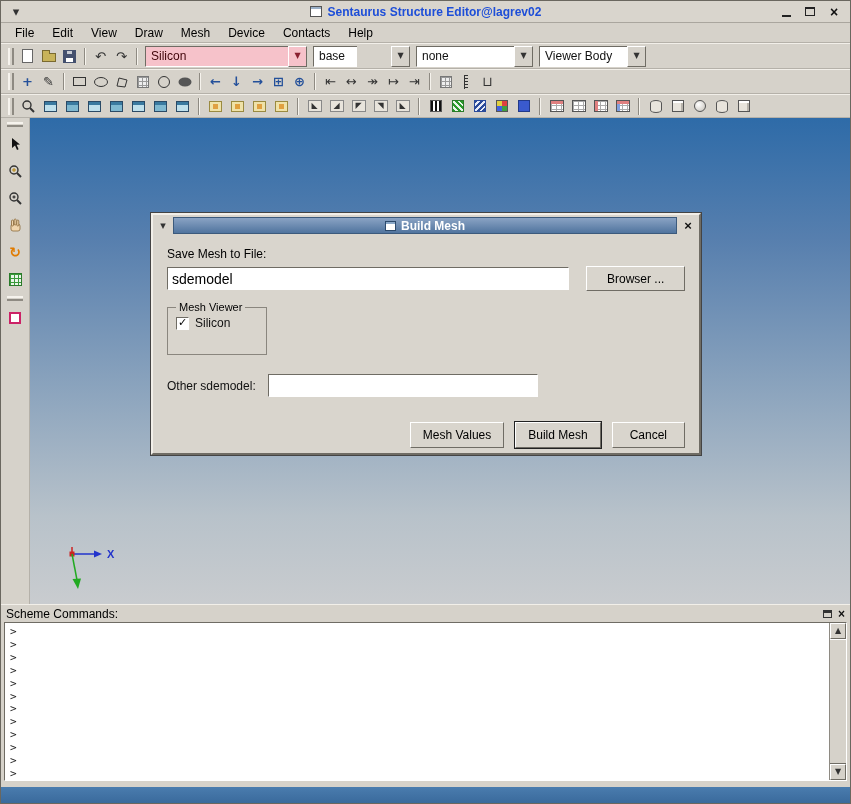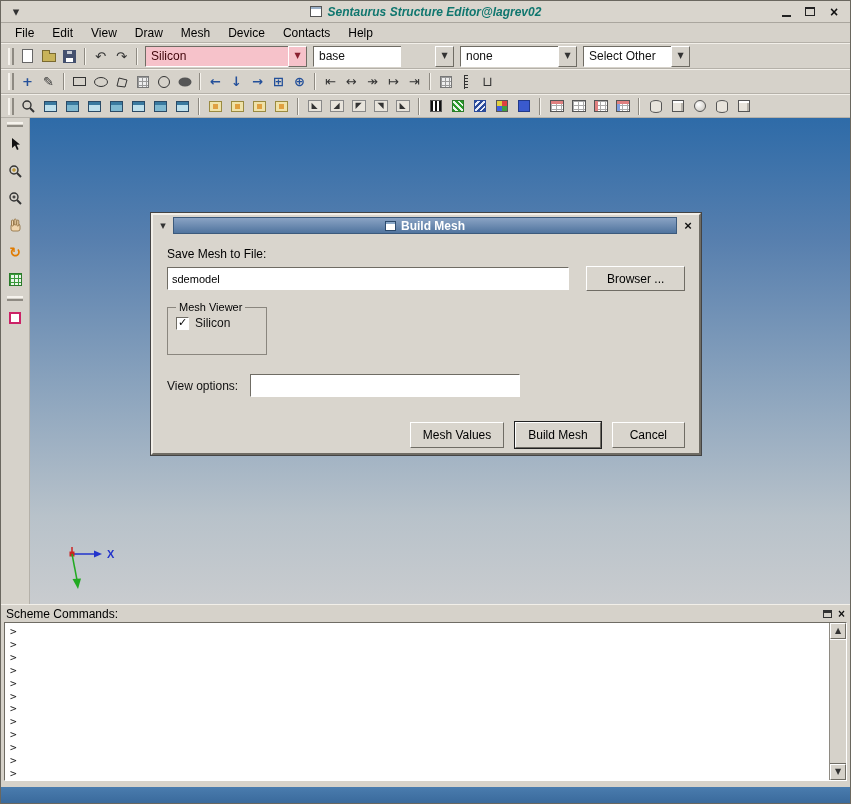--- a/index.html
+++ b/index.html
@@ -6,21 +6,21 @@
   body{width:851px;height:804px;font-family:"Liberation Sans",sans-serif;font-size:12px;color:#111;background:#d6d2ca;overflow:hidden;}
   *{box-sizing:border-box;}
   .app{width:851px;height:804px;display:flex;flex-direction:column;background:#d6d2ca;border:1px solid #6a675f;}
 
   .raised{border-top:1px solid #fff;border-left:1px solid #fff;border-right:1px solid #6f6c64;border-bottom:1px solid #6f6c64;}
 
   
   .titlebar{flex:0 0 22px;position:relative;display:flex;align-items:center;background:#d9d5cd;border-bottom:1px solid #aaa69e;padding:0 6px;}
   .wm-menu{width:18px;height:16px;display:flex;align-items:center;justify-content:center;font-size:10px;color:#222;}
   .title-center{position:absolute;left:0;right:0;display:flex;justify-content:center;align-items:center;gap:6px;pointer-events:none;}
-  .title-text{font-weight:bold;font-size:12px;color:#0f766e;font-style:italic;}
+  .title-text{font-weight:bold;font-size:12px;color:#1d4ed8;}
   .mini-win{display:inline-block;width:12px;height:11px;background:#fff;border:1px solid #555;box-shadow:inset 0 2px 0 #9ab0c8;}
   .win-controls{margin-left:auto;display:flex;gap:4px;z-index:2;}
   .wc-btn{width:20px;height:17px;display:flex;align-items:center;justify-content:center;background:#d9d5cd;}
   .min-glyph{width:9px;height:2px;background:#222;margin-top:9px;}
   .max-glyph{width:10px;height:9px;border:1px solid #222;border-top-width:2px;}
   .close-glyph{font-size:14px;font-weight:bold;line-height:1;color:#111;}
 
   
   .menubar{flex:0 0 20px;display:flex;align-items:center;background:#d6d2ca;border-bottom:1px solid #b5b1a9;padding:0 6px;gap:2px;}
   .menu-item{padding:2px 8px;color:#000;}
@@ -89,21 +89,21 @@
   .dialog{position:absolute;left:121px;top:95px;width:550px;height:242px;background:#d9d5cd;border:2px solid;border-color:#f2efe9 #6f6c64 #6f6c64 #f2efe9;box-shadow:0 0 0 1px #444;}
   .dlg-header{height:21px;display:flex;align-items:center;padding:1px 2px;gap:2px;}
   .dlg-menu{width:16px;height:16px;display:flex;align-items:center;justify-content:center;font-size:9px;}
   .dlg-titlestrip{flex:1;height:17px;background:linear-gradient(180deg,#8aa3c4,#50749e);display:flex;align-items:center;justify-content:center;gap:5px;border:1px solid #3c5a7c;}
   .dlg-title{color:#fff;font-weight:bold;font-size:12px;}
   .dlg-mini-win{display:inline-block;width:11px;height:10px;background:#fff;border:1px solid #2c4a6c;box-shadow:inset 0 2px 0 #8aa8c8;}
   .dlg-close{width:18px;height:16px;display:flex;align-items:center;justify-content:center;font-size:13px;font-weight:bold;color:#111;}
   .dlg-body{padding:11px 14px 0 14px;}
   .dlg-label{margin-bottom:5px;color:#000;}
   .field-row{display:flex;align-items:center;}
-  .text-input{height:23px;background:#fff;border-top:1px solid #6f6c64;border-left:1px solid #6f6c64;border-right:1px solid #fff;border-bottom:1px solid #fff;font-family:"Liberation Sans",sans-serif;font-size:11px;padding:0 4px;outline:none;}
+  .text-input{height:23px;background:#fff;border-top:1px solid #6f6c64;border-left:1px solid #6f6c64;border-right:1px solid #fff;border-bottom:1px solid #fff;font-family:"Liberation Sans",sans-serif;font-size:14px;padding:0 4px;outline:none;}
   .grid-input{width:404px;}
   .btn{height:26px;background:#d9d5cd;border-top:1px solid #fff;border-left:1px solid #fff;border-right:1px solid #6f6c64;border-bottom:1px solid #6f6c64;font-family:"Liberation Sans",sans-serif;font-size:12px;color:#000;padding:0 12px;}
   .browser-btn{margin-left:17px;width:99px;height:25px;}
   fieldset.mv{width:100px;margin:10px 0 0 0;padding:3px 8px 24px 8px;border:1px solid #8a867e;}
   fieldset.mv legend{font-size:11px;padding:0 3px;color:#000;}
   .cb-row{display:flex;align-items:center;gap:6px;}
   .checkbox{width:13px;height:13px;background:#fff;border-top:1px solid #6f6c64;border-left:1px solid #6f6c64;border-right:1px solid #fff;border-bottom:1px solid #fff;display:flex;align-items:center;justify-content:center;}
   .checkbox .g{font-size:11px;font-weight:bold;color:#000;margin-top:-2px;}
   .opts-row{display:flex;align-items:center;margin-top:19px;}
   .opts-input{width:270px;margin-left:12px;}
@@ -180,34 +180,34 @@
     <button class="tbtn">
         <span class="g">↷</span>
       </button>
     <div class="hsep"></div>
     <div class="combo pink" style="width:162px;">
       <div class="field" style="flex:1;">Silicon</div>
       <div class="arrow raised">
           <span class="g">▼</span>
         </div>
     </div>
-    <div class="combo" style="width:141px;gap:34px;">
+    <div class="combo" style="width:97px;gap:34px;">
       <div class="field" style="flex:1;">base</div>
       <div class="arrow raised">
           <span class="g">▼</span>
         </div>
     </div>
     <div class="combo" style="width:117px;">
       <div class="field" style="flex:1;">none</div>
       <div class="arrow raised">
           <span class="g">▼</span>
         </div>
     </div>
     <div class="combo" style="width:107px;">
-      <div class="field" style="flex:1;">Select Other</div>
+      <div class="field" style="flex:1;">Viewer Body</div>
       <div class="arrow raised">
           <span class="g">▼</span>
         </div>
     </div>
   </div>
 
   <div class="tb tb2">
     <div class="handle"></div>
     <button class="tbtn">
         <span class="g blue bold">+</span>
@@ -481,21 +481,21 @@
           <fieldset class="mv">
             <legend>Mesh Viewer</legend>
             <div class="cb-row">
               <span class="checkbox">
                   <span class="g">✓</span>
                 </span>
               <span>Silicon</span>
             </div>
           </fieldset>
           <div class="opts-row">
-            <span>View options:</span>
+            <span>Other sdemodel:</span>
             <input class="text-input opts-input" type="text" value="" style="">
           </div>
           <div class="dlg-buttons">
             <button class="btn">Mesh Values</button>
             <button class="btn default">Build Mesh</button>
             <button class="btn" style="padding:0 17px;">Cancel</button>
           </div>
         </div>
       </div>
 

